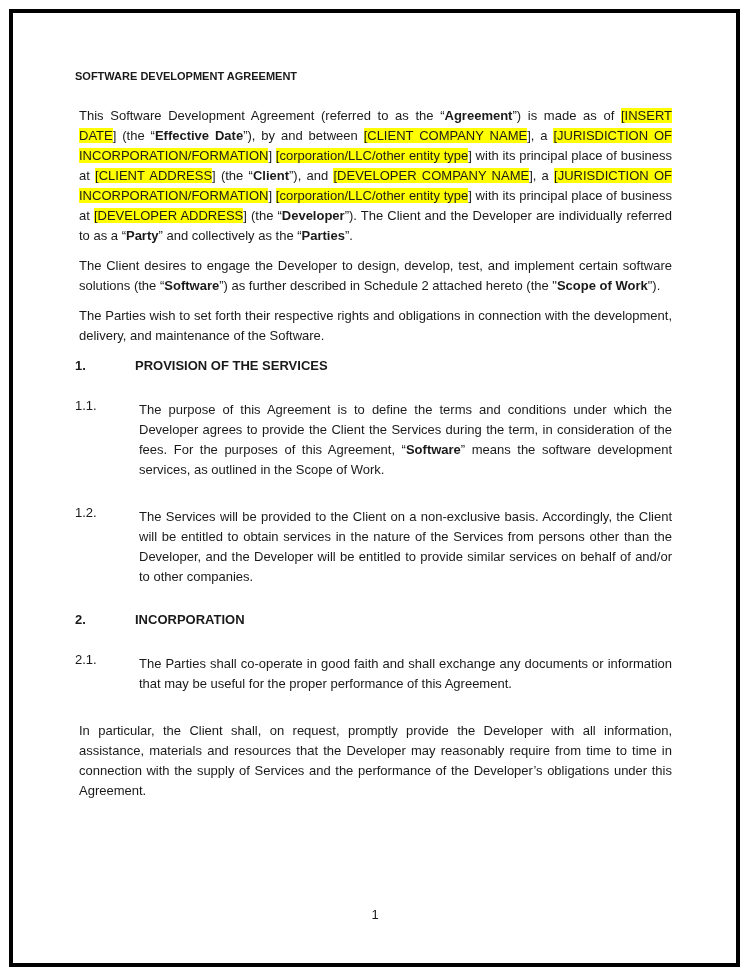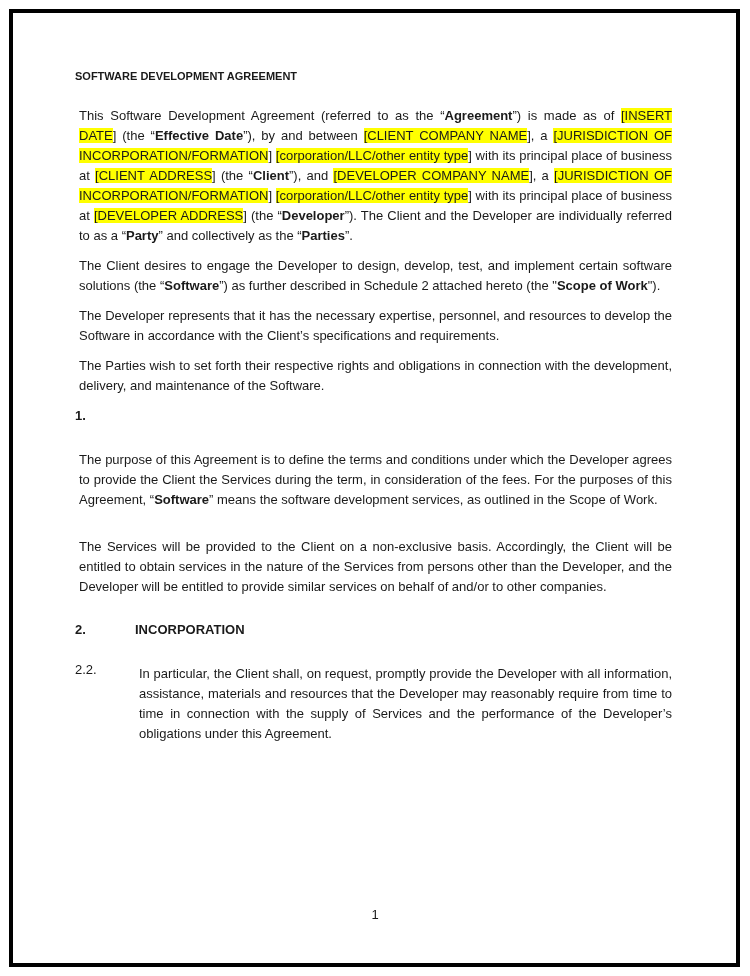--- a/index.html
+++ b/index.html
@@ -70,40 +70,45 @@
 <body style="color: rgb(26, 26, 26);">
 
 <div class="page-frame"></div>
 
 <div class="content">
   <h1 class="doc-title">SOFTWARE DEVELOPMENT AGREEMENT</h1>
 
   <div>
       <p class="para"><span>This Software Development Agreement (referred to as the “</span><span class="b">Agreement</span><span>”) is made as of </span><span class="hl">[INSERT DATE</span><span>] (the “</span><span class="b">Effective Date</span><span>”), by and between </span><span class="hl">[CLIENT COMPANY NAME</span><span>], a </span><span class="hl">[JURISDICTION OF INCORPORATION/FORMATION</span><span>] </span><span class="hl">[corporation/LLC/other entity type</span><span>] with its principal place of business at </span><span class="hl">[CLIENT ADDRESS</span><span>] (the “</span><span class="b">Client</span><span>”), and </span><span class="hl">[DEVELOPER COMPANY NAME</span><span>], a </span><span class="hl">[JURISDICTION OF INCORPORATION/FORMATION</span><span>] </span><span class="hl">[corporation/LLC/other entity type</span><span>] with its principal place of business at </span><span class="hl">[DEVELOPER ADDRESS</span><span>] (the “</span><span class="b">Developer</span><span>”). The Client and the Developer are individually referred to as a “</span><span class="b">Party</span><span>” and collectively as the “</span><span class="b">Parties</span><span>”.</span></p>
       <p class="para"><span>The Client desires to engage the Developer to design, develop, test, and implement certain software solutions (the “</span><span class="b">Software</span><span>”) as further described in Schedule 2 attached hereto (the "</span><span class="b">Scope of Work</span><span>").</span></p>
-      <p class="para"><span>The Developer represents that it has the necessary expertise, personnel, and resources to develop the Software in accordance with the Client’s specifications and requirements.</span></p>
       <p class="para"><span>The Parties wish to set forth their respective rights and obligations in connection with the development, delivery, and maintenance of the Software.</span></p>
     </div>
 
   <div>
       <div class="heading-row">
         <span class="num">1.</span>
+        <span>PROVISION OF THE SERVICES</span>
       </div>
       <div class="clause">
+        <span class="num">1.1.</span>
         <p class="clause-body"><span>The purpose of this Agreement is to define the terms and conditions under which the Developer agrees to provide the Client the Services during the term, in consideration of the fees. For the purposes of this Agreement, “</span><span class="b">Software</span><span>” means the software development services, as outlined in the Scope of Work.</span></p>
       </div>
       <div class="clause">
+        <span class="num">1.2.</span>
         <p class="clause-body"><span>The Services will be provided to the Client on a non-exclusive basis. Accordingly, the Client will be entitled to obtain services in the nature of the Services from persons other than the Developer, and the Developer will be entitled to provide similar services on behalf of and/or to other companies.</span></p>
       </div>
       <div class="heading-row">
         <span class="num">2.</span>
         <span>INCORPORATION</span>
       </div>
       <div class="clause">
-        <span class="num">2.2.</span>
+        <span class="num">2.1.</span>
+        <p class="clause-body"><span>The Parties shall co-operate in good faith and shall exchange any documents or information that may be useful for the proper performance of this Agreement.</span></p>
+      </div>
+      <div class="clause">
         <p class="clause-body"><span>In particular, the Client shall, on request, promptly provide the Developer with all information, assistance, materials and resources that the Developer may reasonably require from time to time in connection with the supply of Services and the performance of the Developer’s obligations under this Agreement.</span></p>
       </div>
     </div>
 </div>
 
 <div class="footer">
   <span>1</span>
 </div>
 
 </body></html>

